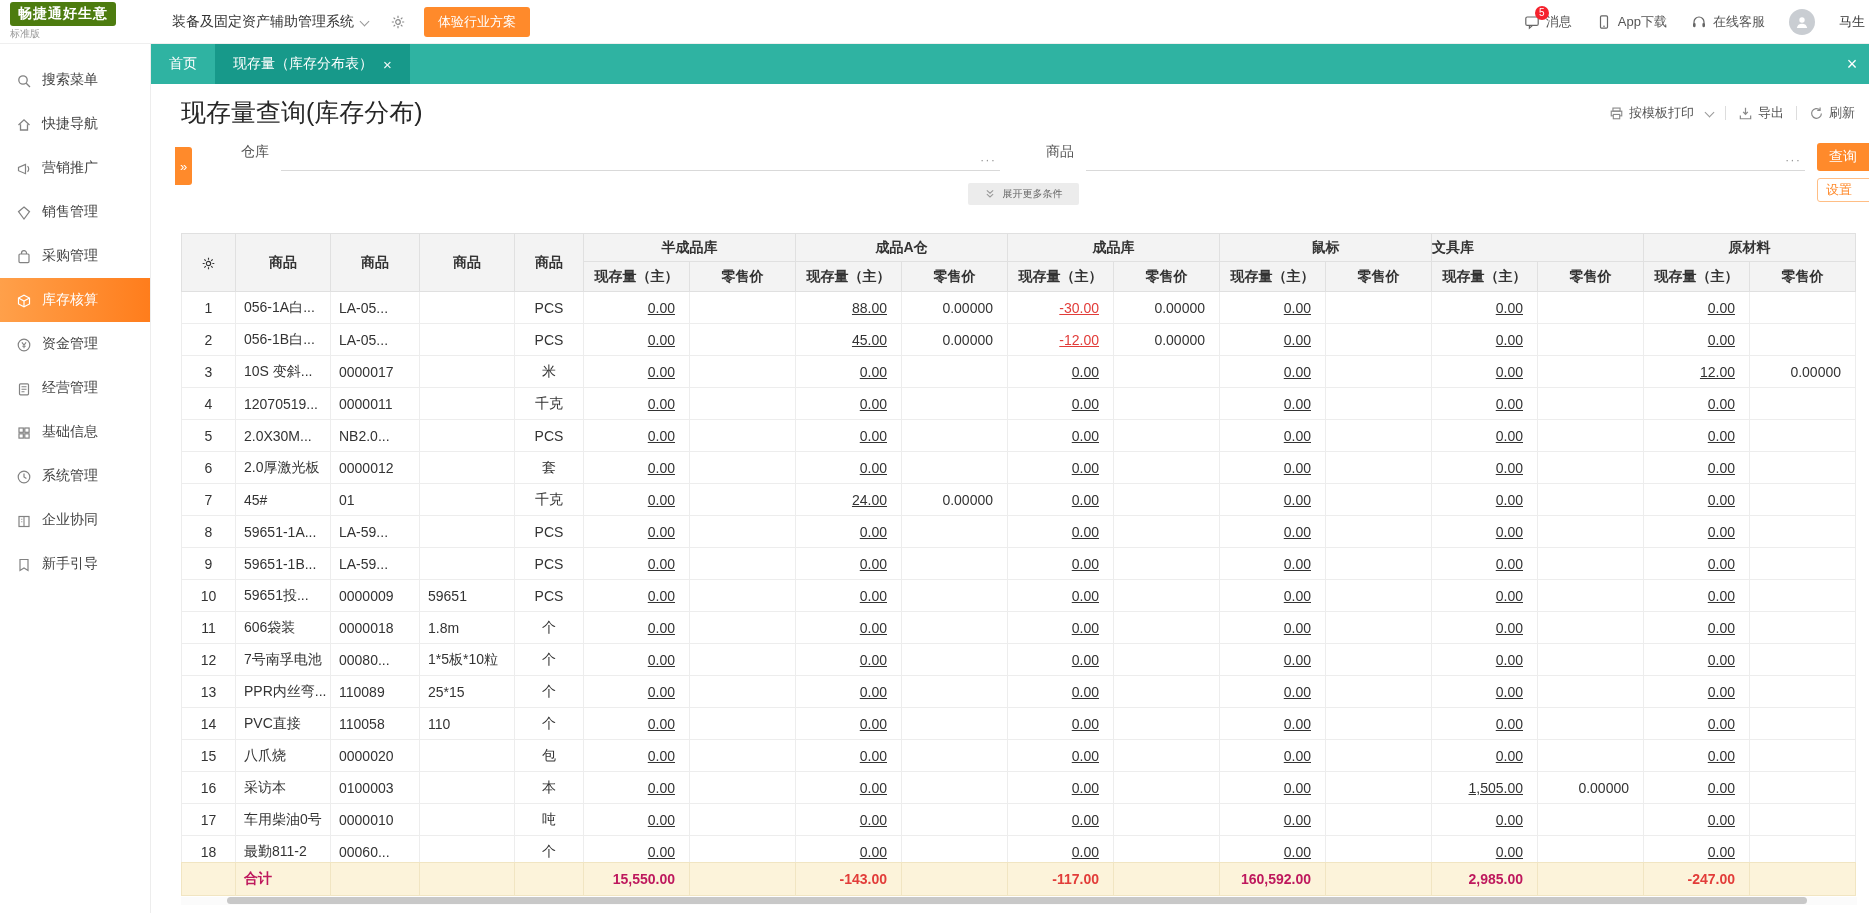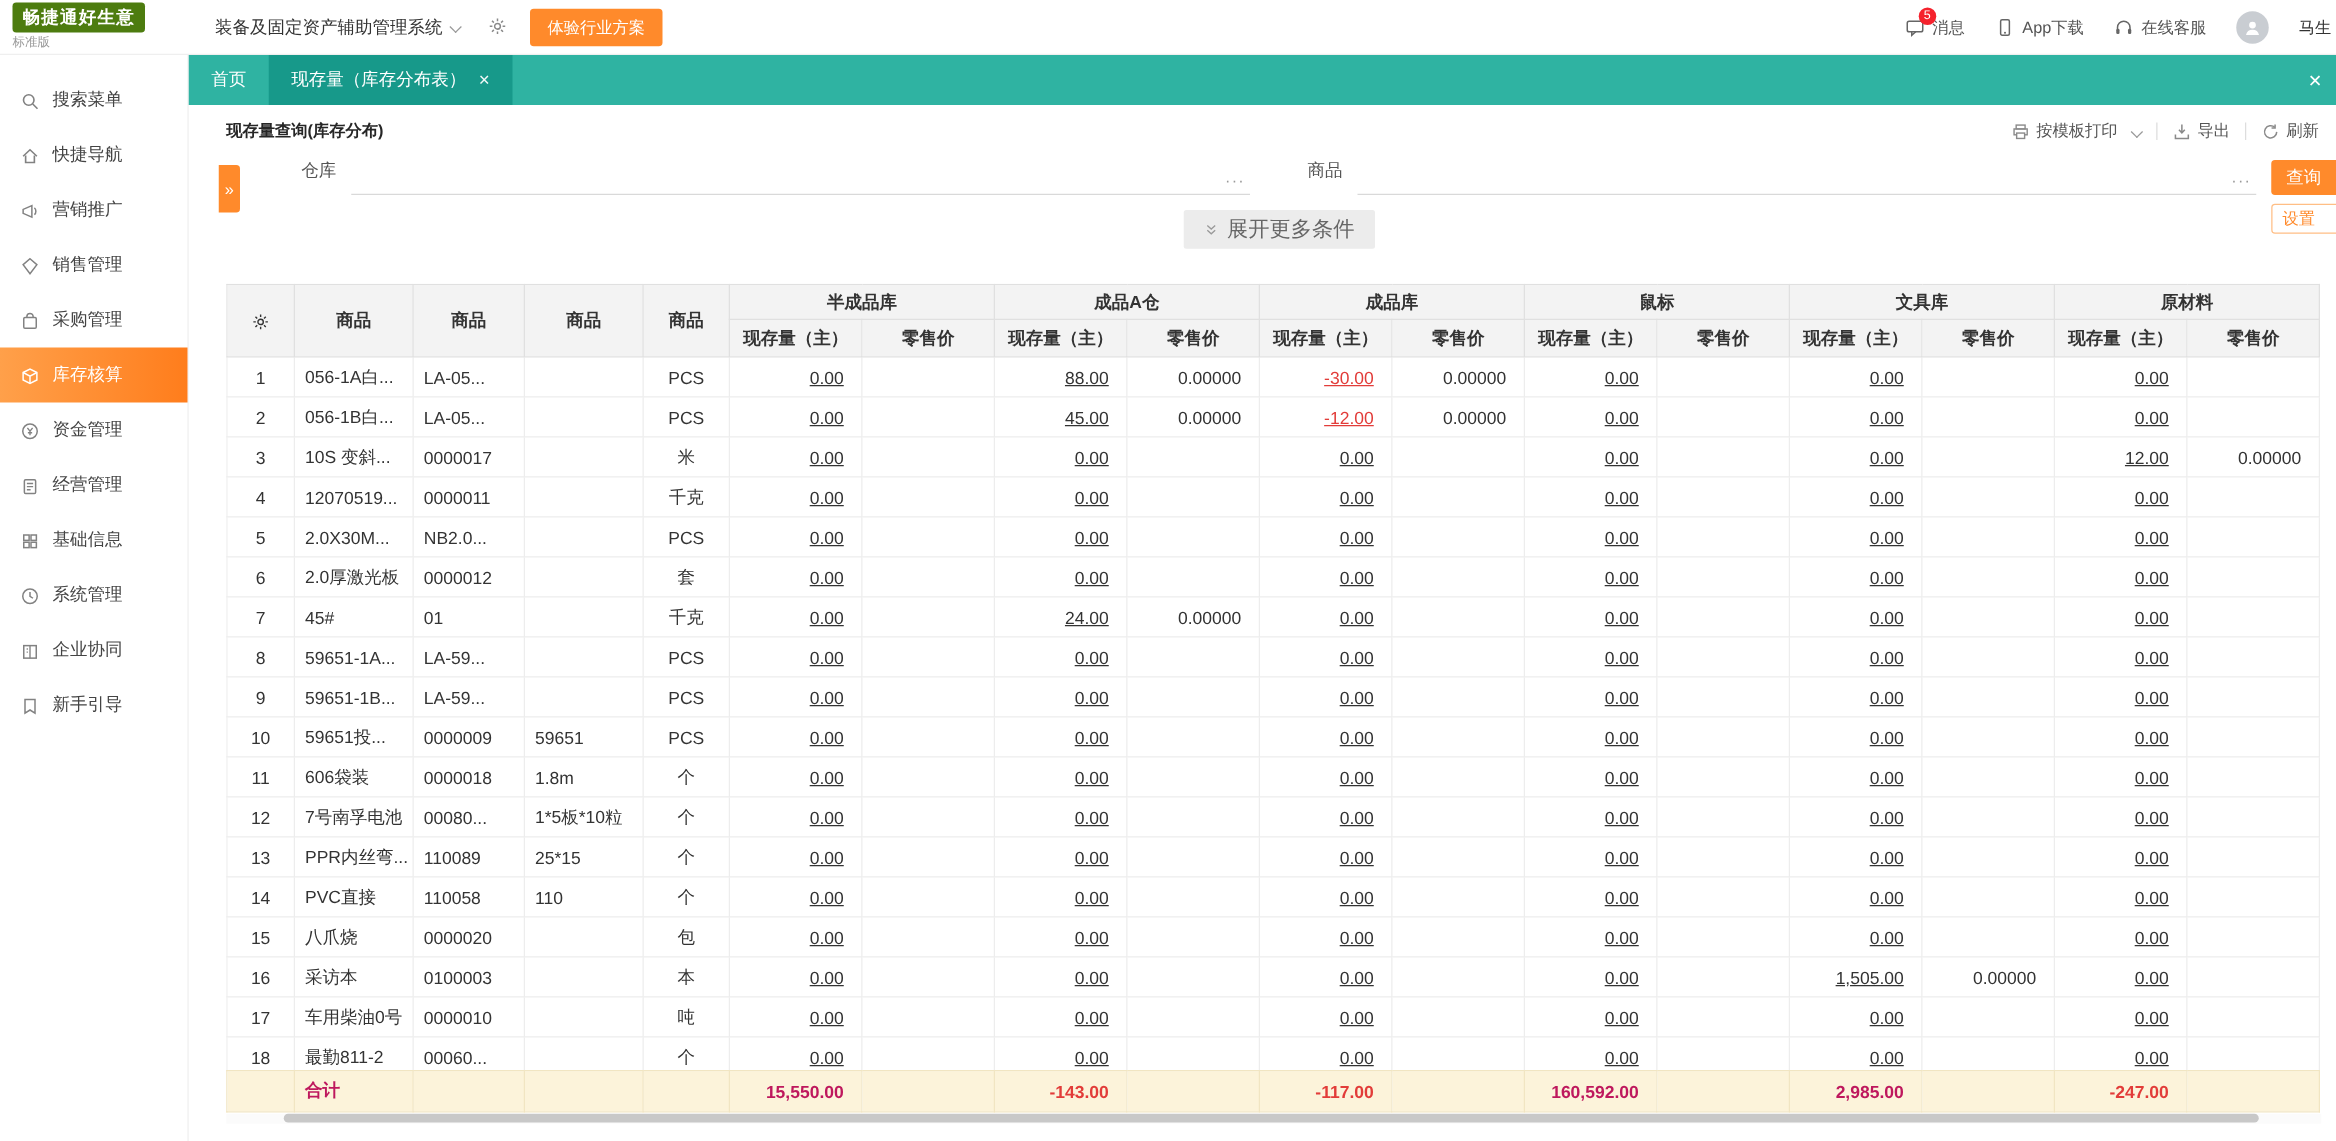--- a/index.html
+++ b/index.html
@@ -46,42 +46,42 @@
   .tabbar{height:40px;background:#2FB3A2;display:flex;align-items:stretch;position:relative;flex:none}
   .tab{display:flex;align-items:center;gap:10px;padding:0 18px;color:#fff;font-size:14px;cursor:pointer;white-space:nowrap}
   .tab.active{background:#17998A}
   .tab-x{font-size:15px;opacity:.95;cursor:pointer}
   .tab-close-all{position:absolute;right:0;top:0;width:34px;height:40px;display:flex;align-items:center;
     justify-content:center;color:#fff;font-size:18px;cursor:pointer}
 
   
   .page{flex:1;min-height:0;display:flex;flex-direction:column;background:#fff}
   .title-row{display:flex;align-items:center;justify-content:space-between;padding:12px 6px 8px 30px;flex:none}
-  .page-title{font-size:13px;font-weight:700;color:#262626}
+  .page-title{font-size:25px;font-weight:400;color:#262626}
   .actions{display:flex;align-items:center;gap:12px;font-size:13px;color:#555;padding-right:8px}
   .action{display:flex;align-items:center;gap:5px;cursor:pointer;color:#555;white-space:nowrap}
   .action .a-icon{color:#8a8a8a}
   .vdiv{width:1px;height:14px;background:#ddd}
 
   
   .filter-card{position:relative;margin:2px 0 0 24px;padding:4px 64px 0 66px;flex:none}
   .collapse-tab{position:absolute;left:0;top:8px;width:17px;height:38px;background:#FF8A2B;color:#fff;
     border-radius:0 3px 3px 0;display:flex;align-items:center;justify-content:center;font-size:13px;cursor:pointer}
   .fields{display:flex;gap:46px}
   .field{flex:1;display:flex;min-width:0}
   .field-label{font-size:14px;color:#555;margin-right:12px;padding-bottom:5px;white-space:nowrap}
   .field-line{flex:1;border-bottom:1px solid #D9D9D9;height:28px;position:relative;cursor:text}
   .field-line .dots{position:absolute;right:4px;bottom:3px;color:#999;font-size:13px;letter-spacing:1px;cursor:pointer}
   .field-line .chev{position:absolute;right:6px;bottom:8px}
   .filter-buttons{position:absolute;right:-14px;top:4px;display:flex;flex-direction:column;gap:7px;align-items:flex-start}
   .query-btn{width:66px;height:28px;background:#FF8A2B;color:#fff;border:none;border-radius:3px;
     font-size:14px;cursor:pointer;text-align:left;padding-left:12px;font-family:inherit}
   .settings-btn{width:58px;height:24px;background:#fff;color:#FF8A2B;border:1px solid #FFBE85;
     border-radius:3px;font-size:13px;cursor:pointer;text-align:left;padding-left:8px;font-family:inherit}
-  .expand-bar{margin:12px auto 0;width:fit-content;background:#ECECEC;color:#666;font-size:17px;
+  .expand-bar{margin:12px auto 0;width:fit-content;background:#ECECEC;color:#666;font-size:10px;
     padding:4px 16px;display:flex;align-items:center;gap:7px;border-radius:2px;cursor:pointer}
   .expand-bar .e-icon{color:#999}
 
   
   .table-area{margin-left:30px;margin-top:28px;flex:none}
   .tbl-clip{height:629px;overflow:hidden;width:1676px}
   table.grid{table-layout:fixed;width:1674px;border-collapse:collapse;font-size:14px;color:#333}
   .grid th{background:#F3F3F3;border:1px solid #E0E0E0;font-weight:bold;font-size:14px;color:#333;
     white-space:nowrap;overflow:hidden}
   .grid thead tr:first-child th{height:28px}
@@ -347,21 +347,21 @@
                       <path d="M8 1.8v2.1M8 12.1v2.1M1.8 8h2.1M12.1 8h2.1M3.6 3.6l1.5 1.5M10.9 10.9l1.5 1.5M12.4 3.6l-1.5 1.5M5.1 10.9l-1.5 1.5" stroke="currentColor" stroke-width="1.2"></path>
                     </svg></th>
                   <th rowspan="2" style="text-align:center" data-name="col-header-product">商品</th>
                   <th rowspan="2" style="text-align:center" data-name="col-header-product">商品</th>
                   <th rowspan="2" style="text-align:center" data-name="col-header-product">商品</th>
                   <th rowspan="2" style="text-align:center" data-name="col-header-product">商品</th>
                   <th colspan="2" style="text-align:center" data-name="col-header-warehouse">半成品库</th>
                   <th colspan="2" style="text-align:center" data-name="col-header-warehouse">成品A仓</th>
                   <th colspan="2" style="text-align:center" data-name="col-header-warehouse">成品库</th>
                   <th colspan="2" style="text-align:center" data-name="col-header-warehouse">鼠标</th>
-                  <th colspan="2" style="text-align:center" data-name="col-header-warehouse">文具库</th>
+                  <th colspan="2" style="text-align:left" data-name="col-header-warehouse">文具库</th>
                   <th colspan="2" style="text-align:center" data-name="col-header-warehouse">原材料</th>
                 </tr>
                 <tr>
                   <th style="text-align:center" data-name="col-header-qty">现存量（主）</th>
                   <th style="text-align:center" data-name="col-header-price">零售价</th>
                   <th style="text-align:center" data-name="col-header-qty">现存量（主）</th>
                   <th style="text-align:center" data-name="col-header-price">零售价</th>
                   <th style="text-align:center" data-name="col-header-qty">现存量（主）</th>
                   <th style="text-align:center" data-name="col-header-price">零售价</th>
                   <th style="text-align:center" data-name="col-header-qty">现存量（主）</th>

